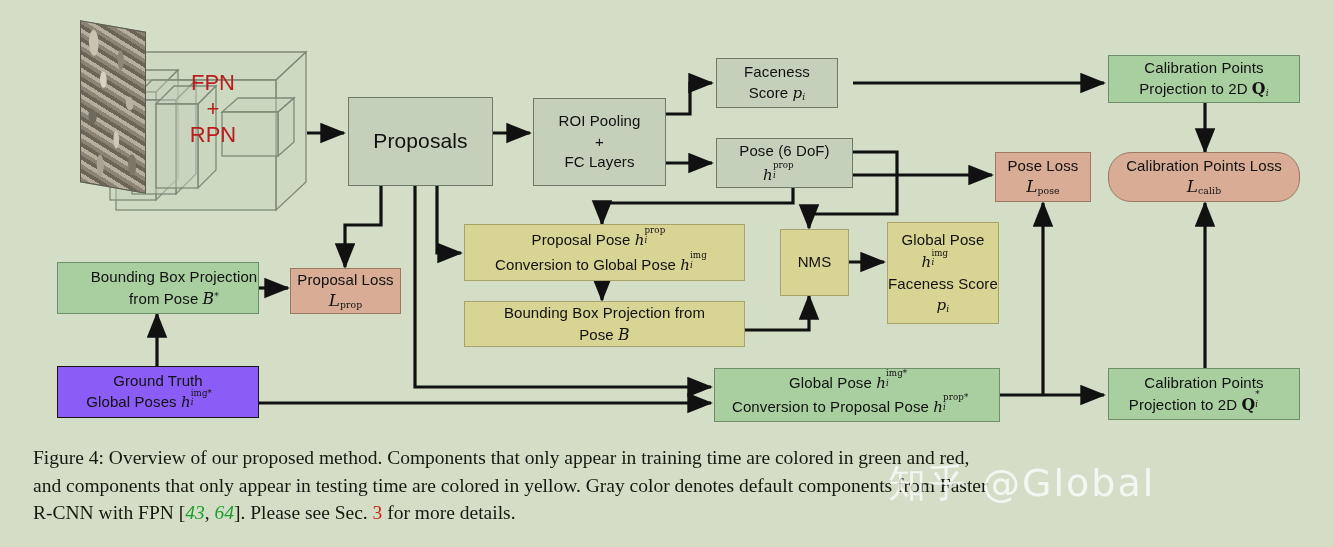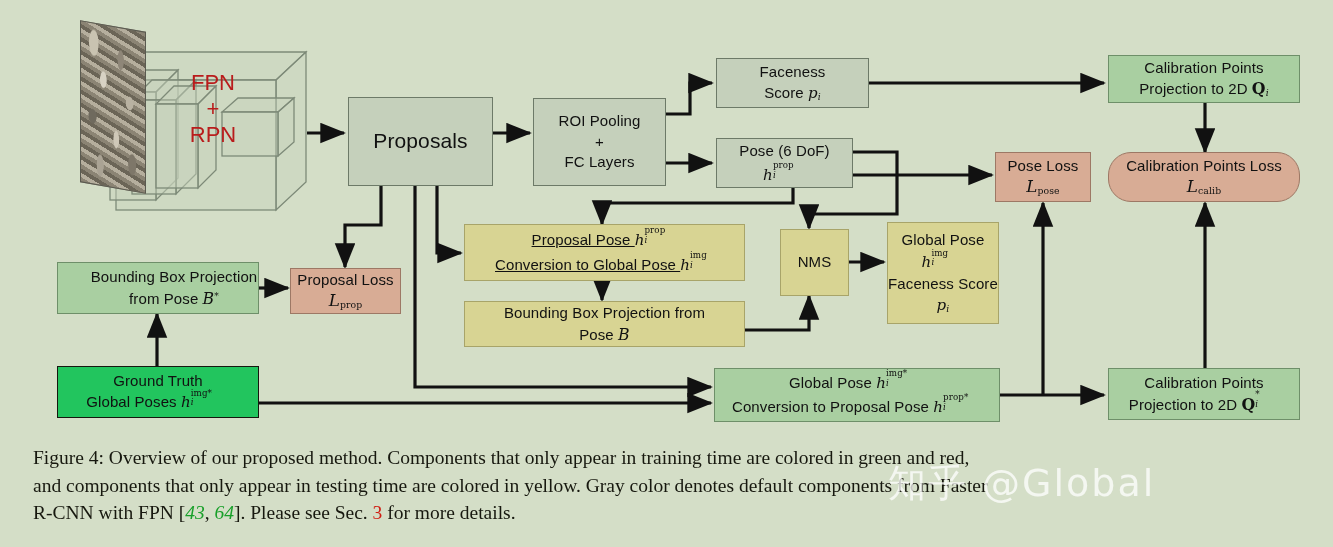--- a/index.html
+++ b/index.html
@@ -23,21 +23,21 @@
     text-align:center;
     line-height:1.22;
     color:#111;
     font-size:15px;
     letter-spacing:.1px;
   }
   .gray  {background:#c5d0bb;border:1px solid #6d7a68;}
   .green {background:#a9cfa1;border:1px solid #6e8f69;}
   .yellow{background:#d8d493;border:1px solid #a8a469;}
   .red   {background:#d8ac95;border:1px solid #9d7865;}
-  .white {background:#22c55e;border:1.4px solid #16170f;}
+  .white {background:#8b5cf6;border:1.4px solid #16170f;}
 
   .ln{line-height:1.25;white-space:nowrap;}
   .ln2{margin-top:2px;}
 
   
   .mi{font-family:"DejaVu Serif",serif;font-style:italic;}
   .mb{font-family:"DejaVu Serif",serif;font-weight:bold;font-style:normal;}
   sub{font-size:.62em;vertical-align:-0.26em;font-style:italic;font-family:"DejaVu Serif",serif;}
   sup{font-size:.60em;vertical-align:0.52em;font-style:normal;font-family:"DejaVu Serif",serif;}
   .ss{display:inline-block;position:relative;vertical-align:baseline;}
@@ -177,36 +177,36 @@
   <div class="box gray" style="left:348px;top:97px;width:145px;height:89px;font-size:21px;">
     <span class="ln">Proposals</span>
   </div>
 
   <div class="box gray" style="left:533px;top:98px;width:133px;height:88px;">
     <span class="ln">ROI Pooling</span>
     <span class="ln ln2">+</span>
     <span class="ln ln2">FC Layers</span>
   </div>
 
-  <div class="box gray" style="left:716px;top:58px;width:153px;height:50px;">
+  <div class="box gray" style="left:716px;top:58px;width:122px;height:50px;">
     <span class="ln">Faceness</span>
     <span class="ln ln2">
       <span>Score</span>
       <span class="mi">p</span><sub>i</sub>
     </span>
   </div>
 
   <div class="box gray" style="left:716px;top:138px;width:137px;height:50px;">
     <span class="ln">Pose (6 DoF)</span>
     <span class="ln" style="margin-top:5px;">
       <span class="ss ssp"><span class="mi">h</span><span class="sup">prop</span><span class="sub">i</span></span>
     </span>
   </div>
 
-  <div class="box yellow" style="left:464px;top:224px;width:281px;height:57px;text-decoration:underline;">
+  <div class="box yellow" style="left:464px;top:224px;width:281px;height:57px;">
     <span class="ln">
       <span>Proposal Pose </span><span class="ss ssp"><span class="mi">h</span><span class="sup">prop</span><span class="sub">i</span></span>
     </span>
     <span class="ln" style="margin-top:6px;">
       <span>Conversion to Global Pose </span><span class="ss ssp3"><span class="mi">h</span><span class="sup">img</span><span class="sub">i</span></span>
     </span>
   </div>
 
   <div class="box yellow" style="left:464px;top:301px;width:281px;height:46px;">
     <span class="ln">Bounding Box Projection from</span>

